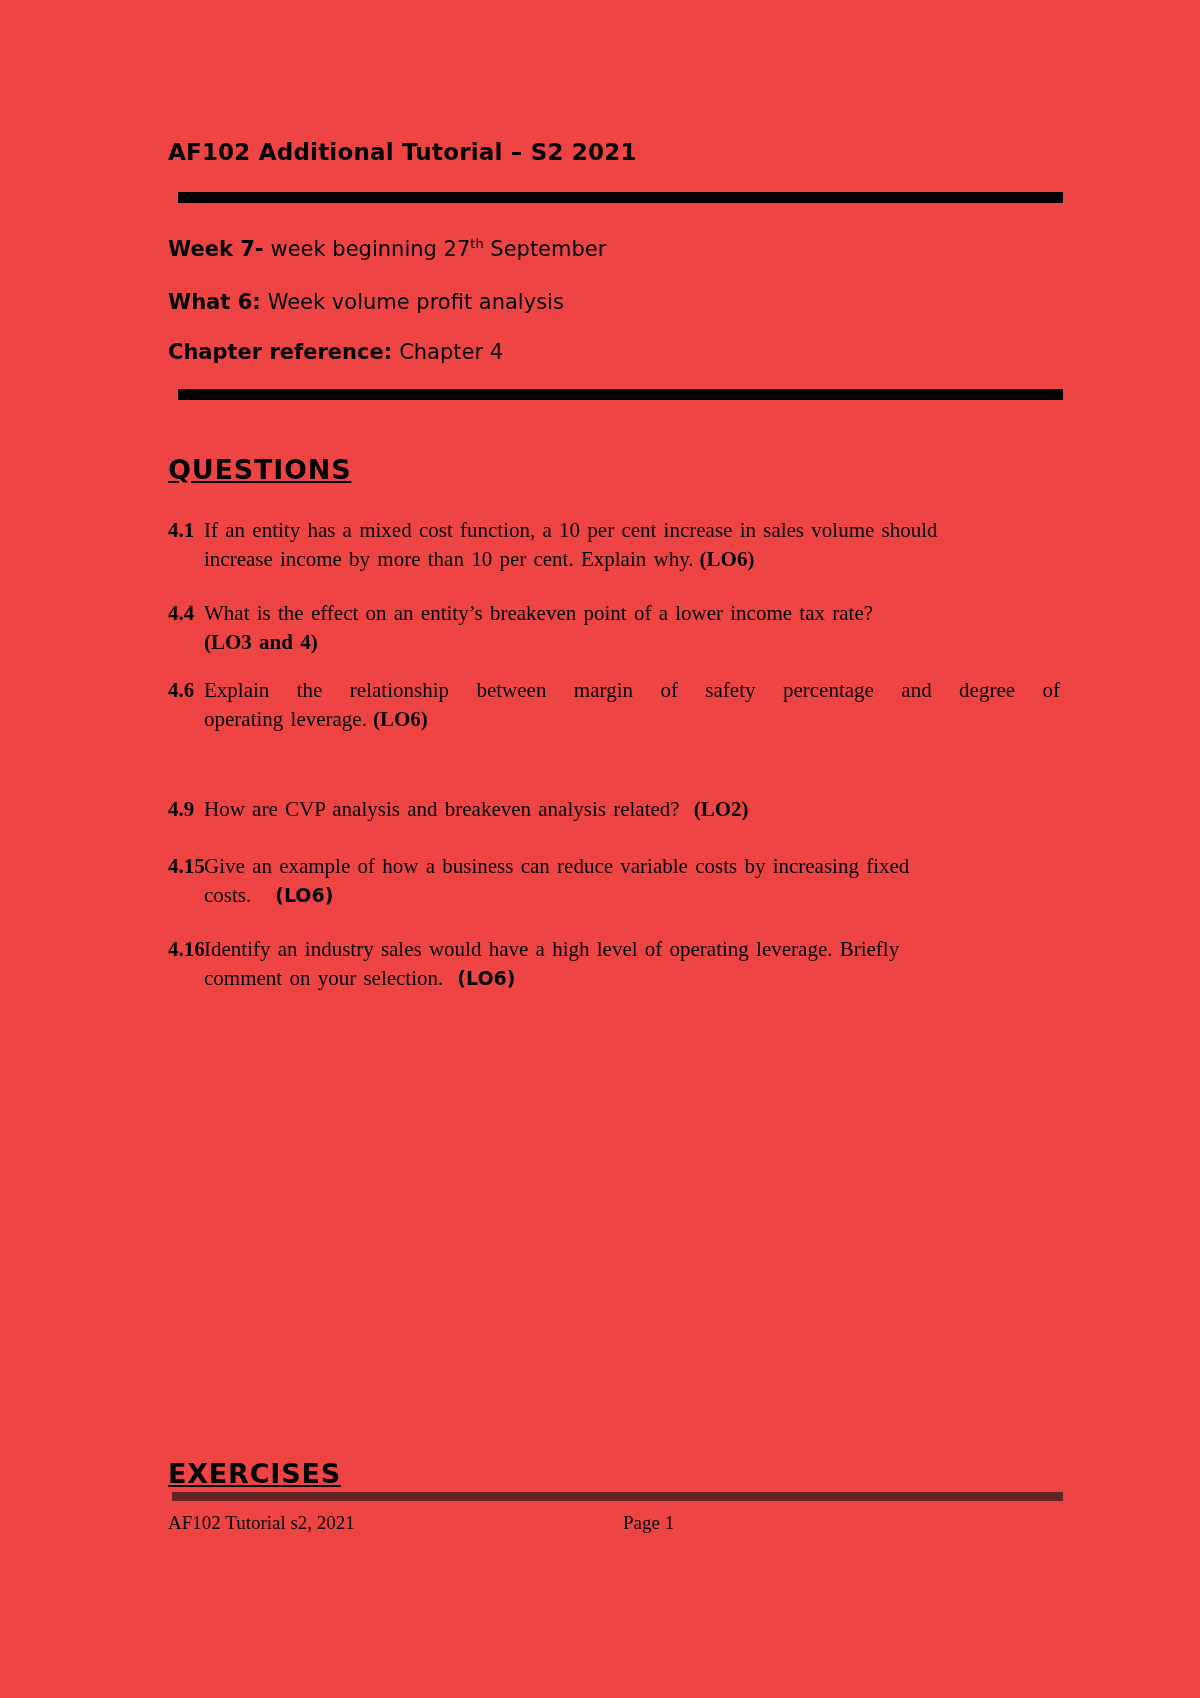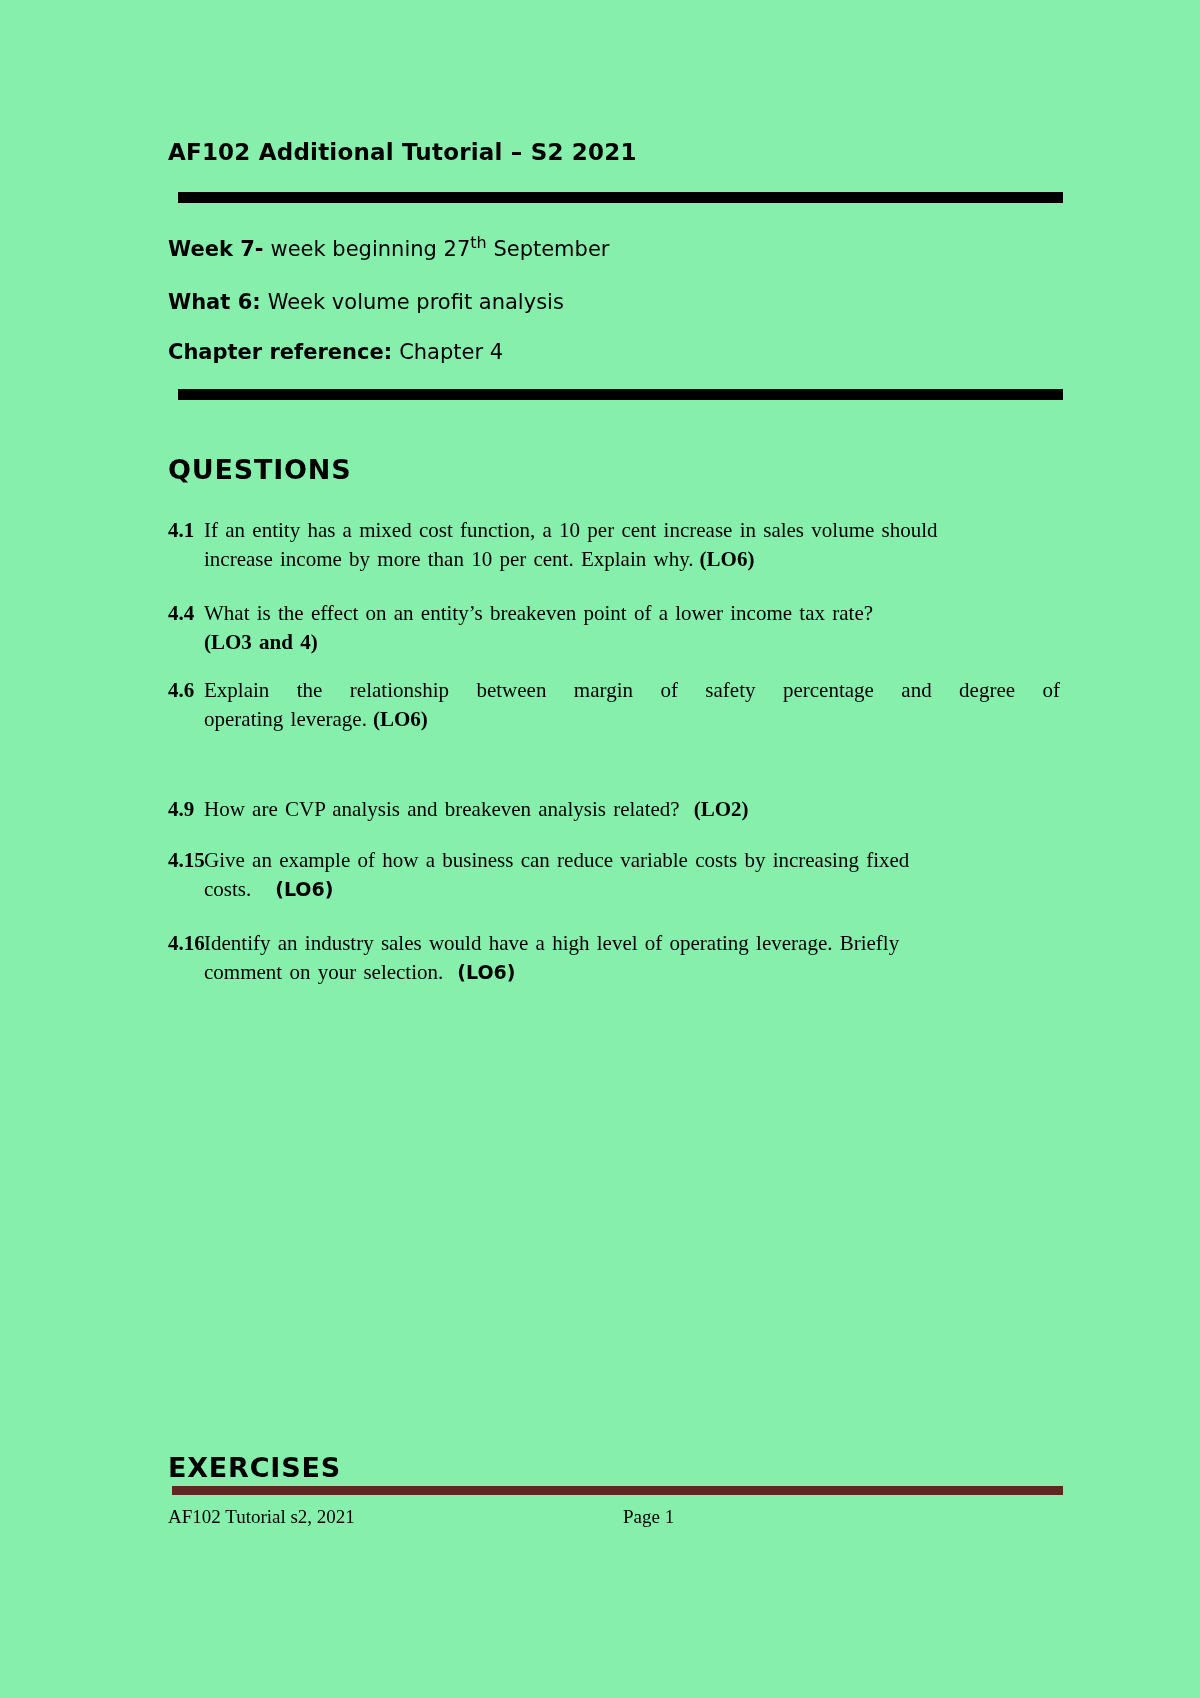--- a/index.html
+++ b/index.html
@@ -1,21 +1,21 @@
 <!DOCTYPE html>
 <html><head>
 <meta charset="utf-8">
 <style>
   * { margin: 0; padding: 0; box-sizing: border-box; }
   html, body { background: #ffffff; }
   .page {
     position: relative;
     width: 1200px;
     height: 1698px;
-    background: #86efac;
+    background: #ef4444;
     padding-left: 168px;
     overflow: hidden;
     font-family: "Liberation Serif", serif;
     color: #000000;
   }
   .content { width: 895px; }
 
   
   .doc-title {
     margin-top: 138px;
@@ -36,29 +36,30 @@
 
   .meta-line {
     font-family: "DejaVu Sans", sans-serif;
     font-size: 21px;
     line-height: 30px;
   }
   .meta-week    { margin-top: 31px; }
   .meta-topic   { margin-top: 23px; }
   .meta-chapter { margin-top: 20px; }
   .meta-label { font-weight: bold; margin-right: 7px; }
-  .meta-line sup { font-size: 16px; vertical-align: super; line-height: 0; }
+  .meta-line sup { font-size: 13px; vertical-align: super; line-height: 0; }
 
   
   .section-heading {
     font-family: "DejaVu Sans", sans-serif;
     font-weight: bold;
     font-size: 27px;
     line-height: 32px;
     letter-spacing: 0.8px;
+    text-decoration: underline;
   }
   .questions-heading { margin-top: 54px; }
   .exercises-heading { margin-top: 465px; }
 
   
   .question {
     position: relative;
     font-size: 21px;
     line-height: 29px;
     word-spacing: 2px;
@@ -78,21 +79,21 @@
     font-weight: bold;
     font-size: 19px;
   }
   .gap-sm { margin-left: 6px; }
   .gap-md { margin-left: 14px; }
   .gap-lg { margin-left: 24px; }
   .q-41 { margin-top: 30px; }
   .q-44 { margin-top: 25px; }
   .q-46 { margin-top: 19px; }
   .q-49 { margin-top: 61px; }
-  .q-415 { margin-top: 22px; }
+  .q-415 { margin-top: 28px; }
   .q-416 { margin-top: 25px; }
 
   
   .hrule-maroon {
     margin-top: 2px;
     margin-left: 4px;
     width: 891px;
     height: 9px;
     background: #632423;
   }

